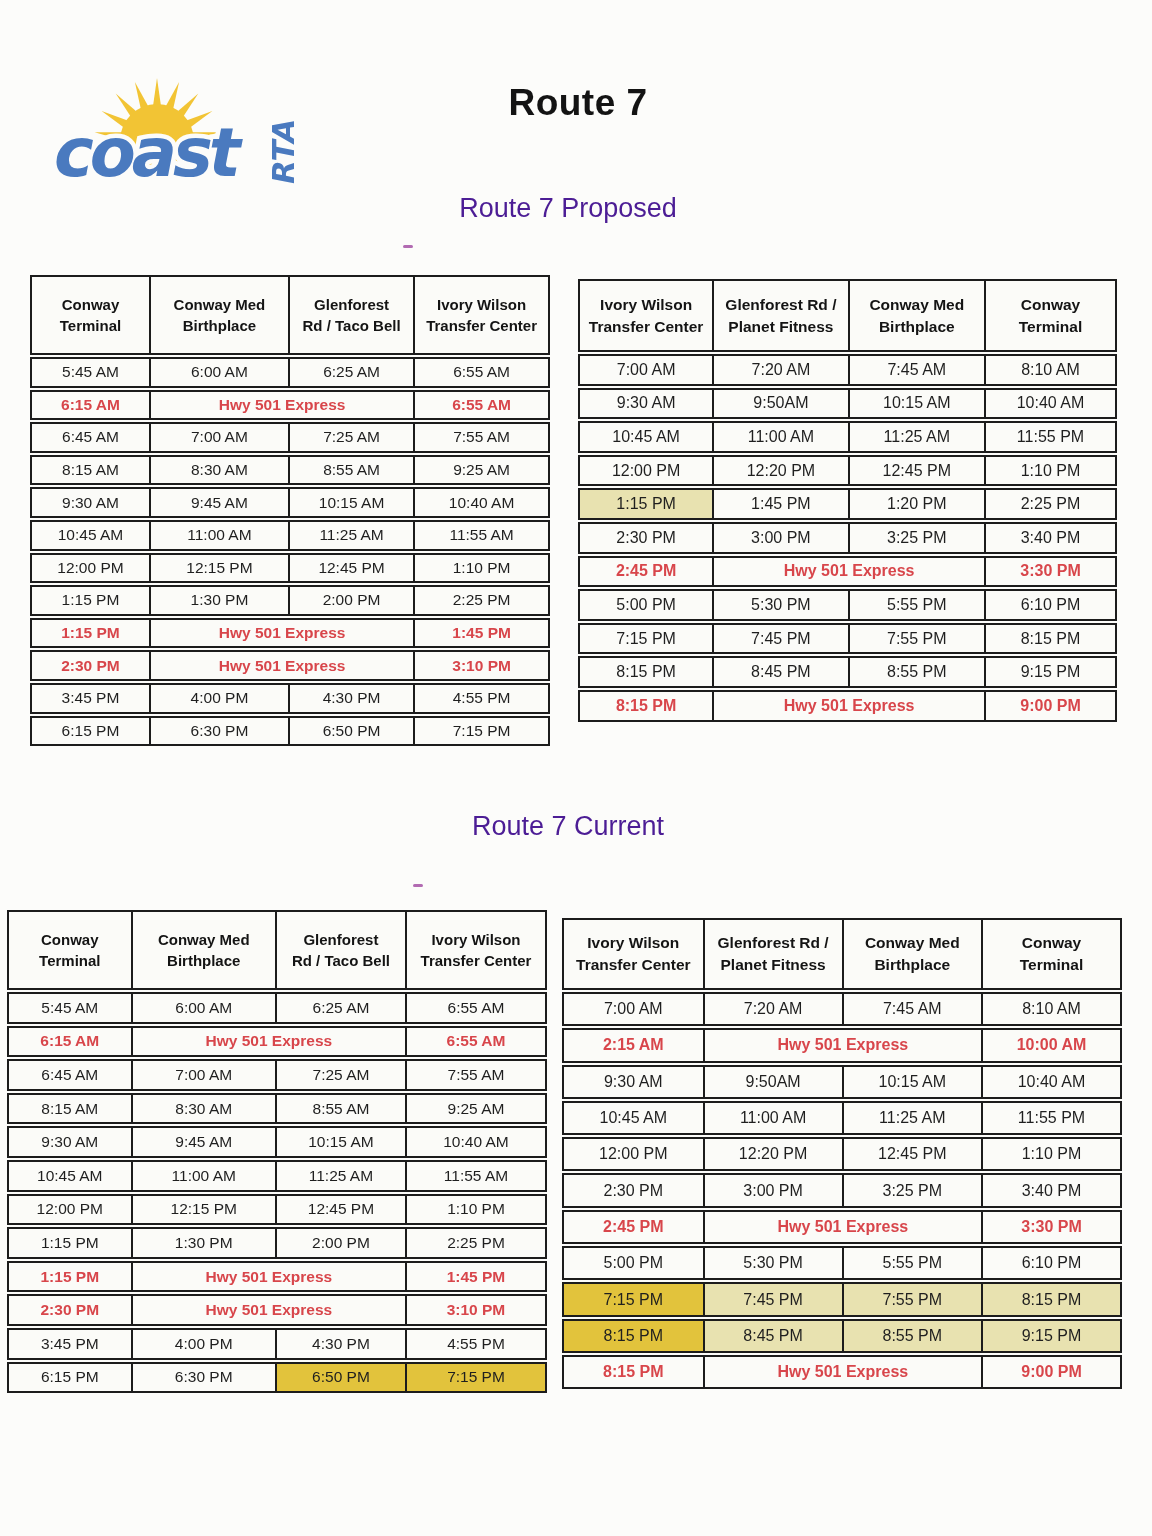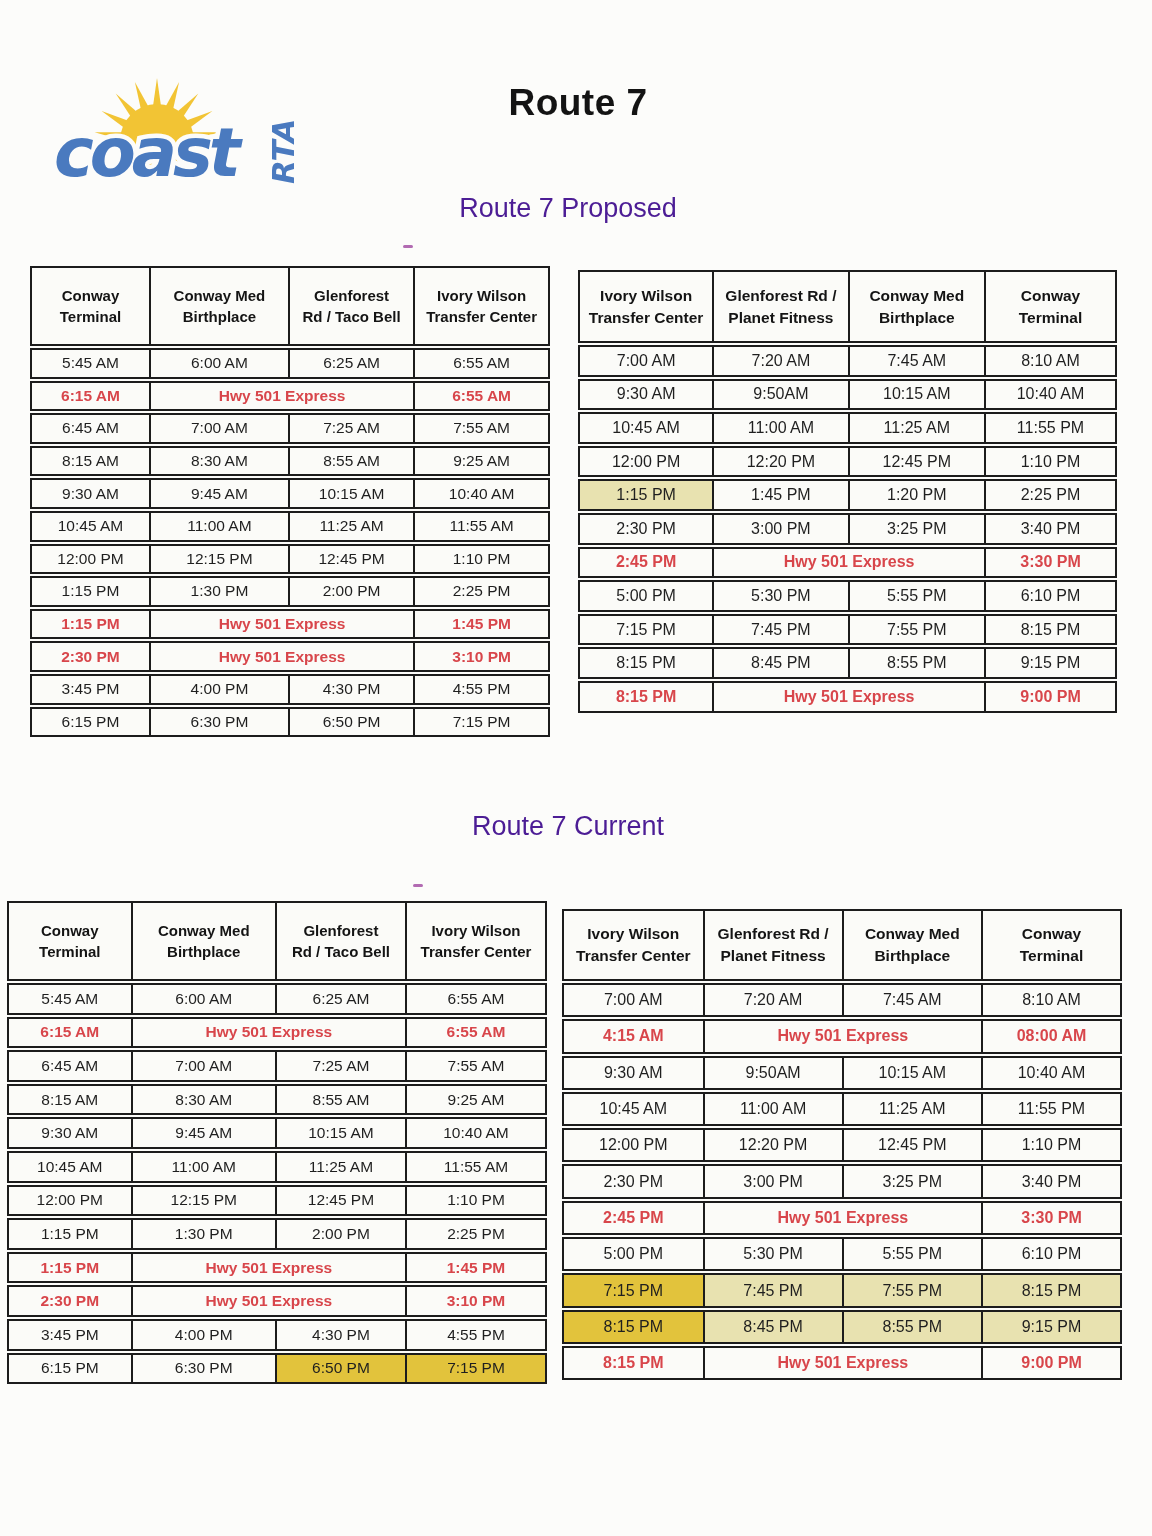--- a/index.html
+++ b/index.html
@@ -23,21 +23,21 @@
     fill:var(--blue);stroke:#fcfcfa;stroke-width:4px;paint-order:stroke;}
 
   
   .mark{position:absolute;height:3px;width:10px;background:var(--purple);border-radius:2px;}
   .mark1{left:403px;top:245px;}
   .mark2{left:413px;top:884px;}
 
   
   .ttable{position:absolute;}
   .trow{display:flex;margin-top:2px;}
-  .trow:first-child{margin-top:8px;}
+  .trow:first-child{margin-top:17px;}
   .tcell{box-sizing:border-box;flex:0 0 var(--w);margin-left:-2px;
     border:2px solid var(--border);background:var(--cellbg);
     display:flex;align-items:center;justify-content:center;
     height:var(--rh);font-size:var(--fs);color:#1f1f1f;white-space:pre-line;text-align:center;}
   .trow .tcell:first-child{margin-left:0;}
   .thead .tcell{height:var(--hh);font-weight:bold;line-height:1.42;font-size:var(--hfs);color:#141414;}
   .c0{--w:var(--cw0);} .c1{--w:var(--cw1);} .c2{--w:var(--cw2);} .c3{--w:var(--cw3);}
   .span2{--w:calc(var(--cw1) + var(--cw2) - 2px);}
   .red{color:var(--red);font-weight:bold;text-align:center;}
   .gold{background:var(--gold);}
@@ -330,23 +330,23 @@
         <div class="tcell c3">Conway
 Terminal</div>
       </div>
       <div class="trow">
         <div class="tcell c0">7:00 AM</div>
         <div class="tcell c1">7:20 AM</div>
         <div class="tcell c2">7:45 AM</div>
         <div class="tcell c3">8:10 AM</div>
       </div>
       <div class="trow">
-        <div class="tcell c0 red">4:15 AM</div>
-        <div class="tcell span2 red">Hwy 501 Express</div>
-        <div class="tcell c3 red">08:00 AM</div>
+        <div class="tcell c0 red">2:15 AM</div>
+        <div class="tcell span2 red">Hwy 501 Express</div>
+        <div class="tcell c3 red">10:00 AM</div>
       </div>
       <div class="trow">
         <div class="tcell c0">9:30 AM</div>
         <div class="tcell c1">9:50AM</div>
         <div class="tcell c2">10:15 AM</div>
         <div class="tcell c3">10:40 AM</div>
       </div>
       <div class="trow">
         <div class="tcell c0">10:45 AM</div>
         <div class="tcell c1">11:00 AM</div>

